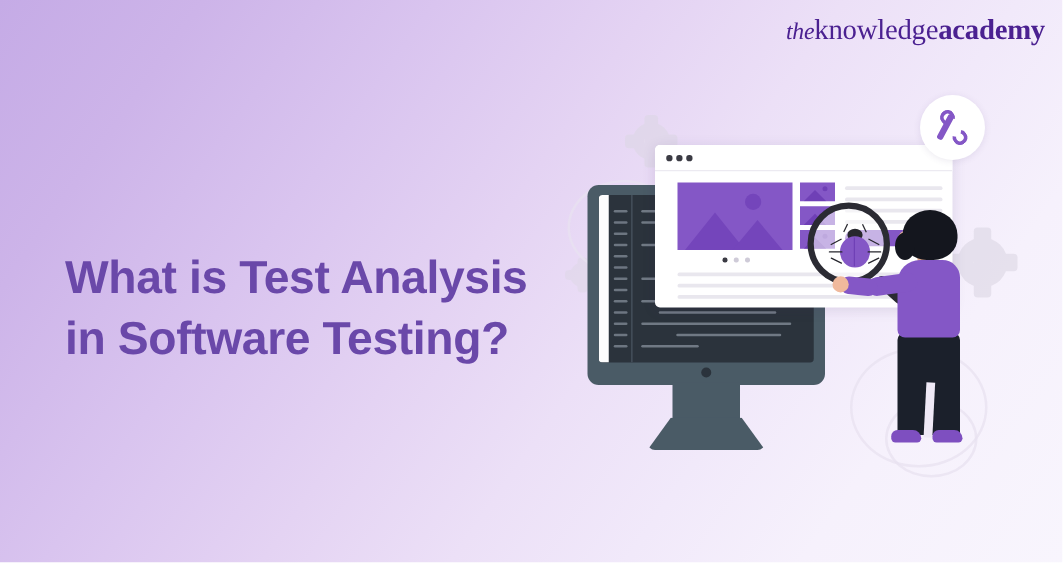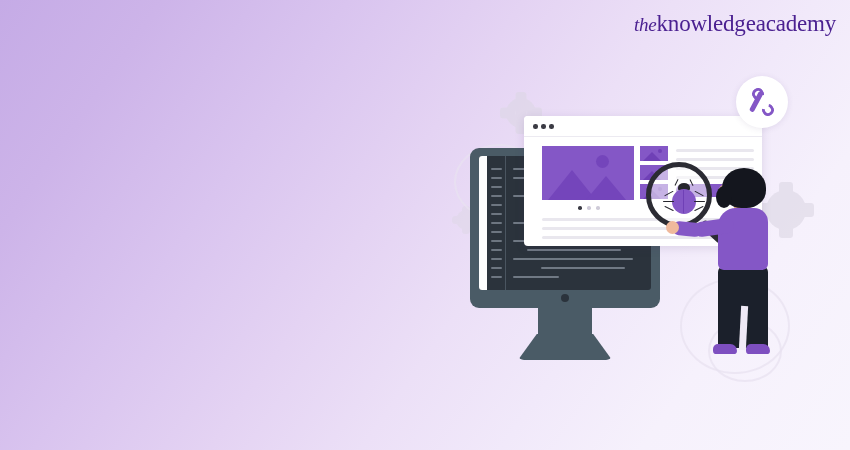--- a/index.html
+++ b/index.html
@@ -40,21 +40,21 @@
     font-size: 23px;
     letter-spacing: -0.2px;
     white-space: nowrap;
     line-height: 1;
   }
   #logo .lg-the {
     font-style: italic;
     font-size: 19px;
   }
   #logo .lg-knowledge { font-weight: 400; }
-  #logo .lg-academy { font-weight: 400; margin-top: 32px; }
+  #logo .lg-academy { font-weight: 700; margin-top: 32px; }
 
   
   #headline {
     position: absolute;
     left: 52px;
     top: 172px;
     width: 420px;
     color: #6a48a9;
     font-size: 37px;
     font-weight: 700;
@@ -508,20 +508,24 @@
 </style>
 </head>
 <body>
 
 <div id="banner">
 
   <div id="logo">
     <span class="lg-the">the</span><span class="lg-knowledge">knowledge</span><span class="lg-academy">academy</span>
   </div>
 
+  <h1 id="headline">
+    <span class="hl-line">What is Test Analysis</span>
+    <span class="hl-line">in Software Testing?</span>
+  </h1>
 
   <div id="illustration">
 
     <div class="gear g-a">
         <span class="hole"></span>
       </div>
     <div class="gear g-b">
         <span class="hole"></span>
       </div>
     <div class="gear g-c">

